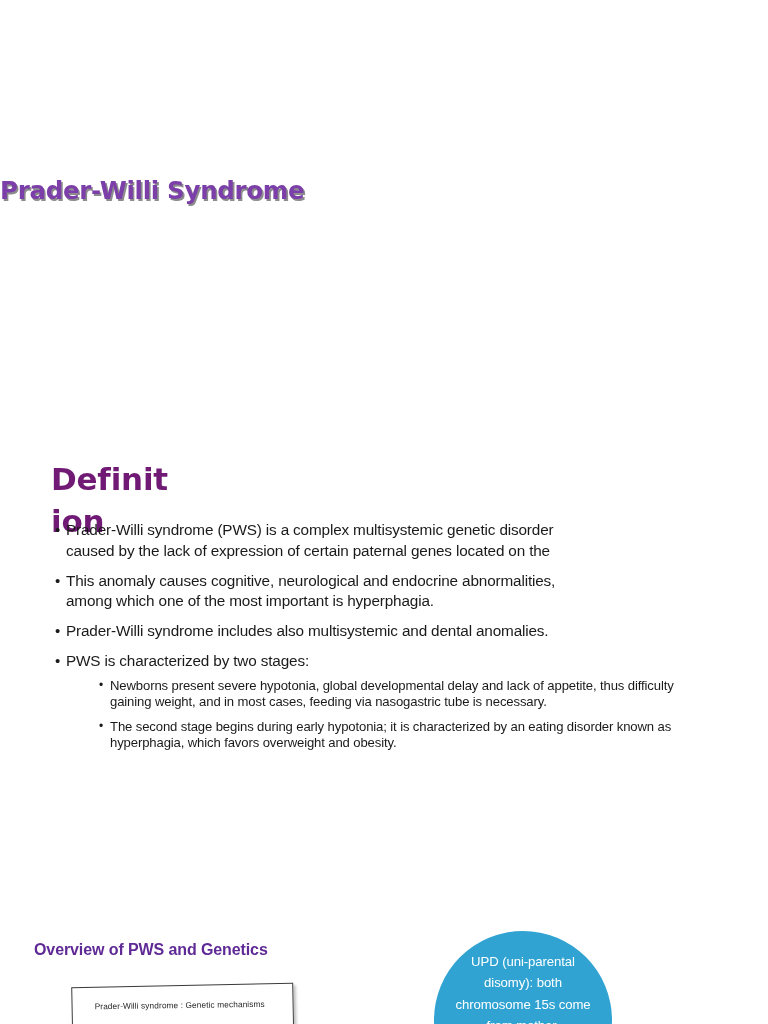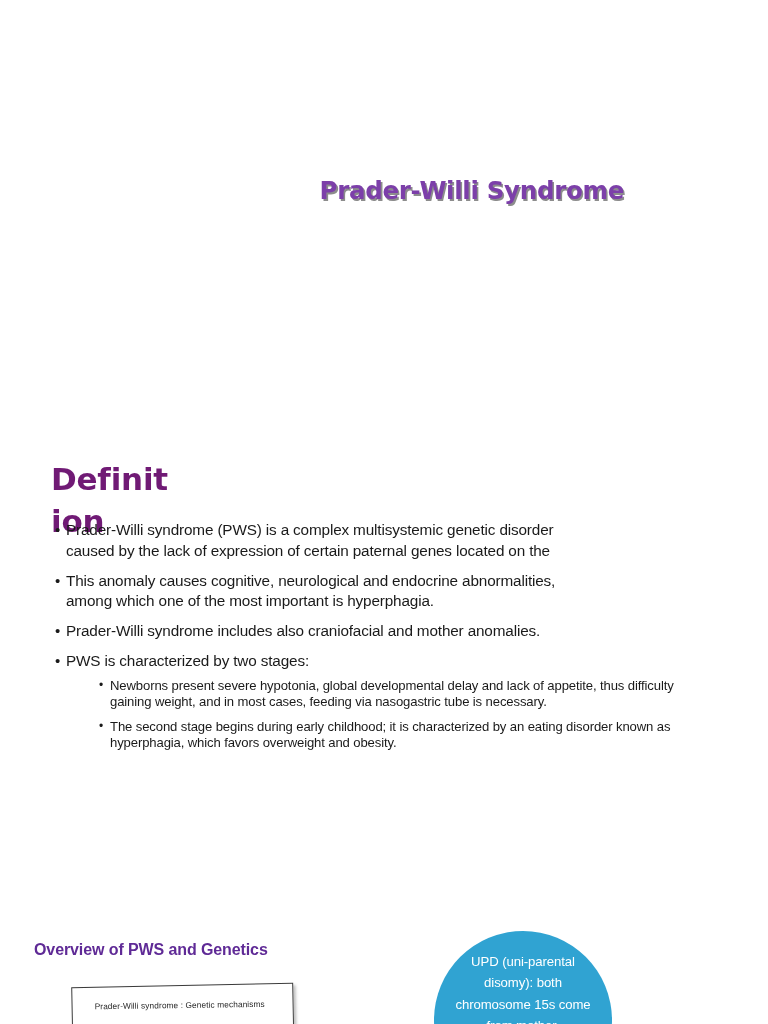--- a/index.html
+++ b/index.html
@@ -21,21 +21,21 @@
     inset: 0;
     background: #ffffff;
   }
 
   
   .slide-title {
     position: absolute;
     left: 0;
     top: 176px;
     width: 624px;
-    text-align: right;
+    text-align: left;
     font-family: "DejaVu Sans", sans-serif;
     font-size: 24.5px;
     font-weight: bold;
     letter-spacing: -0.3px;
     color: #7c3fa9;
     text-shadow: 1.6px 1.6px 0.6px rgba(120,120,120,0.85);
     white-space: nowrap;
   }
 
   
@@ -190,35 +190,35 @@
       </li>
 
       <li>
         <span class="bullet-dot">•</span>
         <span class="txt">This anomaly causes cognitive, neurological and endocrine abnormalities,</span>
         <span class="txt">among which one of the most important is hyperphagia.</span>
       </li>
 
       <li>
         <span class="bullet-dot">•</span>
-        <span class="txt">Prader-Willi syndrome includes also craniofacial and mother anomalies.</span>
+        <span class="txt">Prader-Willi syndrome includes also multisystemic and dental anomalies.</span>
       </li>
 
       <li>
         <span class="bullet-dot">•</span>
         <span class="txt">PWS is characterized by two stages:</span>
 
         <ul class="lvl2">
           <li>
             <span class="bullet-dot">•</span>
             <span>Newborns present severe hypotonia, global developmental delay and lack of appetite, thus difficulty gaining weight, and in most cases, feeding </span><span class="ital">via</span><span> nasogastric tube is necessary.</span>
           </li>
           <li>
             <span class="bullet-dot">•</span>
-            <span>The second stage begins during early childhood; it is characterized by an eating disorder known as hyperphagia, which favors overweight and obesity.</span>
+            <span>The second stage begins during early hypotonia; it is characterized by an eating disorder known as hyperphagia, which favors overweight and obesity.</span>
           </li>
         </ul>
       </li>
 
     </ul>
   </div>
 
   <div class="overview-heading">Overview of PWS and Genetics</div>
 
   <div class="diagram-box">

